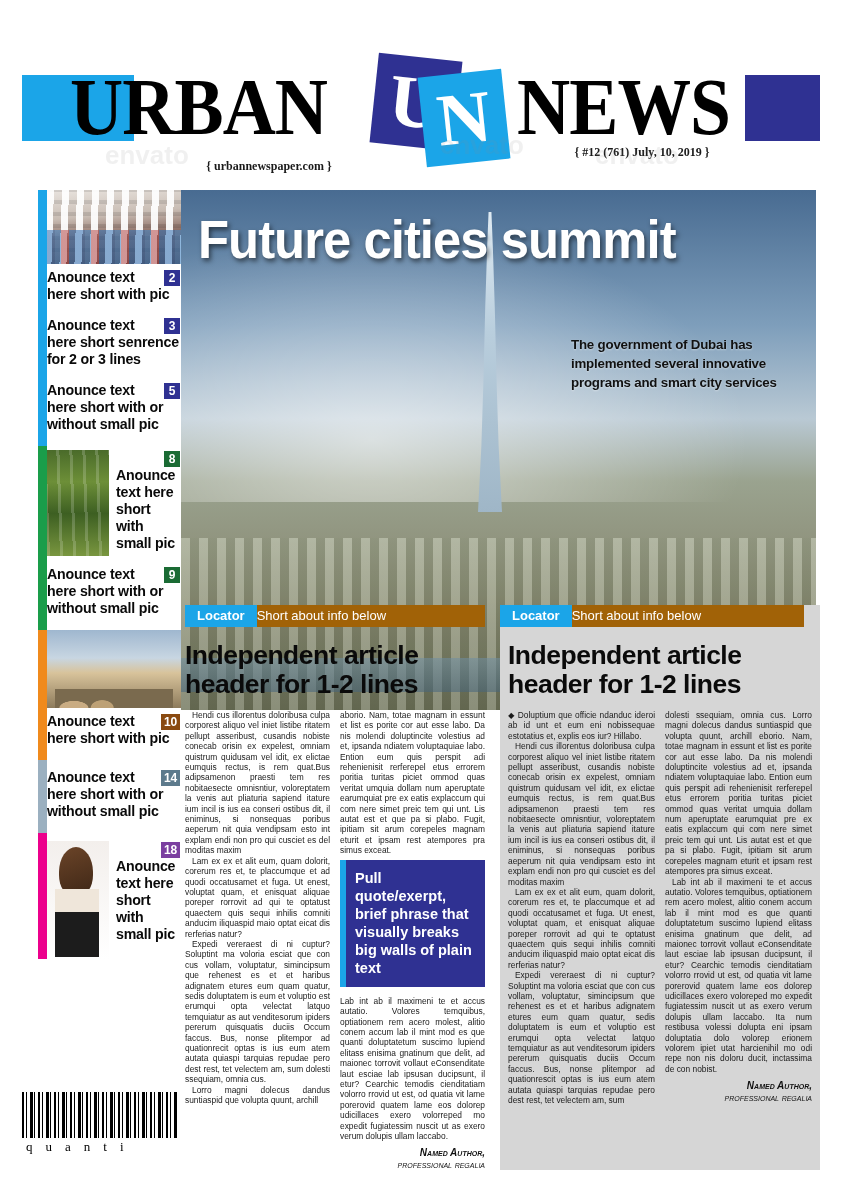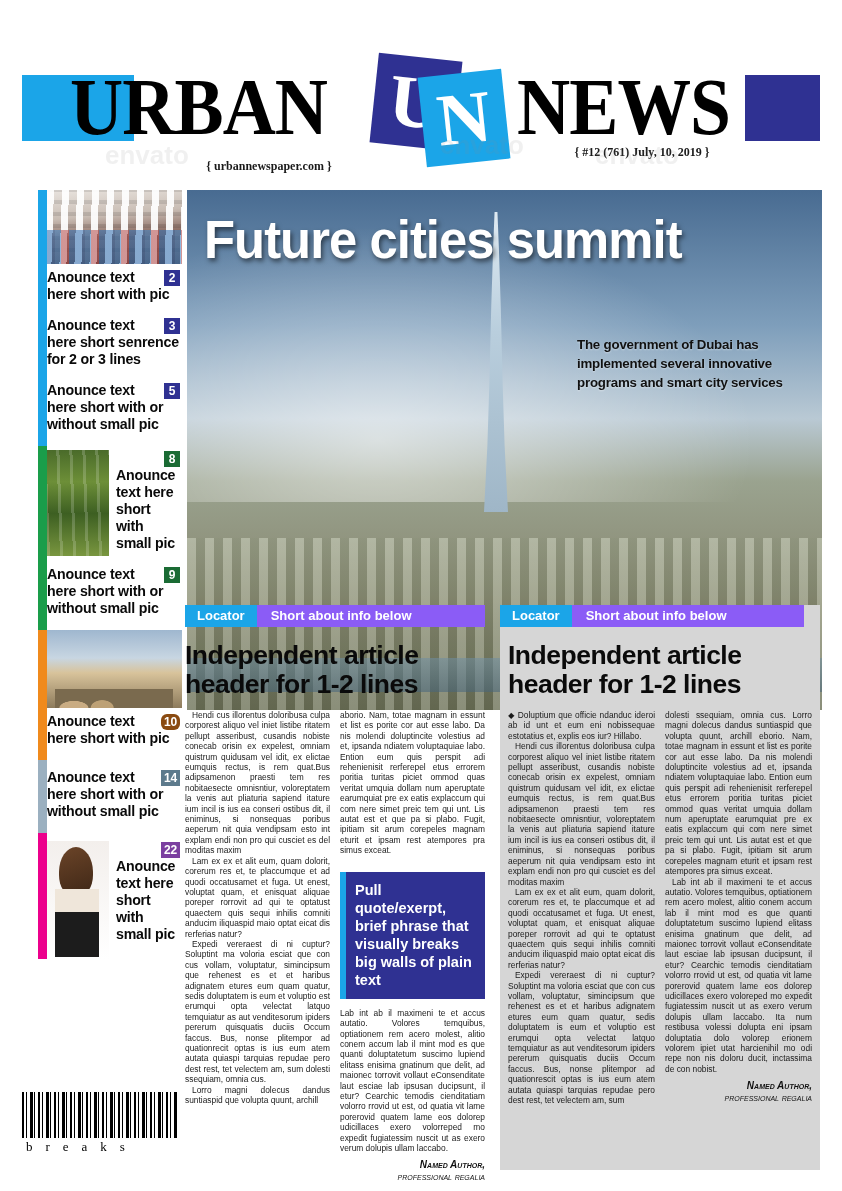--- a/index.html
+++ b/index.html
@@ -230,21 +230,21 @@
     font-size: 13px;
     color: #000;
     letter-spacing: 13px;
     padding-left: 4px;
     margin-top: 1px;
   }
 
   
   .hero {
     position: absolute;
-    left: 187px; top: 190px;
+    left: 181px; top: 190px;
     width: 635px; height: 520px;
     overflow: hidden;
     background:
       linear-gradient(180deg, #486b91 0%, #7e9ebb 26%, #b9c9d4 44%, #9aa38f 56%, #8d8f79 72%, #6f7560 100%);
     padding-left: 41px;
   }
   .hero-sky-haze {
     position: absolute; left: 0; right: 0; top: 0; height: 60%;
     background: radial-gradient(ellipse at 30% 80%, rgba(255,255,255,.55) 0%, rgba(255,255,255,0) 60%);
   }
@@ -312,26 +312,26 @@
   .loc-tag {
     background: #1ba5e8;
     color: #fff;
     font-size: 13px;
     font-weight: bold;
     padding: 0 12px;
     line-height: 22px;
   }
   .loc-rest {
     flex: 1;
-    background: #8b5cf6;
+    background: #a16207;
     color: #fff;
     font-size: 13px;
-    font-weight: bold;
+    font-weight: normal;
     line-height: 22px;
-    padding-left: 14px;
+    padding-left: 0;
   }
   .art-head {
     font-size: 26.5px;
     font-weight: bold;
     line-height: 29px;
     color: #0a0a0a;
     letter-spacing: -0.5px;
     margin-top: 14px;
     margin-bottom: 11px;
   }
@@ -348,21 +348,21 @@
   .body-txt p.noindent { text-indent: 0; }
 
   .pullquote {
     background: #2f3192;
     border-left: 6px solid #1ba5e8;
     color: #fff;
     font-size: 14.5px;
     font-weight: bold;
     line-height: 18px;
     padding: 9px 12px 10px 9px;
-    margin: 16px 0 9px 0;
+    margin: 4px 0 9px 0;
   }
   .byline {
     font-family: Liberation Sans, sans-serif;
     font-style: italic;
     font-size: 9.5px;
     text-align: right;
     color: #111;
     line-height: 12px;
     margin-top: 6px;
   }
@@ -450,21 +450,21 @@
     </div>
 
     <div class="sb-group" style="padding-bottom:4px;">
       <div class="sb-rail" style="background:#f08a1c;"></div>
       <div class="sb-inner">
         <div class="sb-photo">
             <div class="ph-power"></div>
           </div>
         <div class="sb-item">
           <div class="sb-title">
-            <span class="sb-badge" style="background:#8a4a10;border-radius:6px;">10</span>
+            <span class="sb-badge" style="background:#8a4a10;">10</span>
             <span>Anounce text here short with pic</span>
           </div>
         </div>
       </div>
     </div>
 
     <div class="sb-group" style="padding-bottom:4px;">
       <div class="sb-rail" style="background:#9bb0c0;"></div>
       <div class="sb-inner">
         <div class="sb-item" style="padding-top:9px;">
@@ -478,32 +478,32 @@
 
     <div class="sb-group">
       <div class="sb-rail" style="background:#ec008c;"></div>
       <div class="sb-inner">
         <div class="sb-row" style="padding-top:8px;">
           <div class="sb-thumb" style="position:relative;">
               <div class="ph-girl"></div>
             </div>
           <div class="sb-text">
             <div class="sb-title">
-              <span class="sb-badge" style="background:#7b3fa0;">22</span>
+              <span class="sb-badge" style="background:#7b3fa0;">18</span>
               <span>Anounce text here short with small pic</span>
             </div>
           </div>
         </div>
       </div>
     </div>
   </div>
 
   <div class="barcode">
     <div class="barcode-bars"></div>
-    <div class="barcode-label">breaks</div>
+    <div class="barcode-label">quanti</div>
   </div>
 
   <div class="hero">
     <div class="hero-sky-haze"></div>
     <div class="hero-tower"></div>
     <div class="hero-city"></div>
     <div class="hero-headline">Future cities summit</div>
     <div class="hero-caption">The government of Dubai has implemented several innovative programs and smart city services</div>
     <div class="hero-badge">3</div>
   </div>

